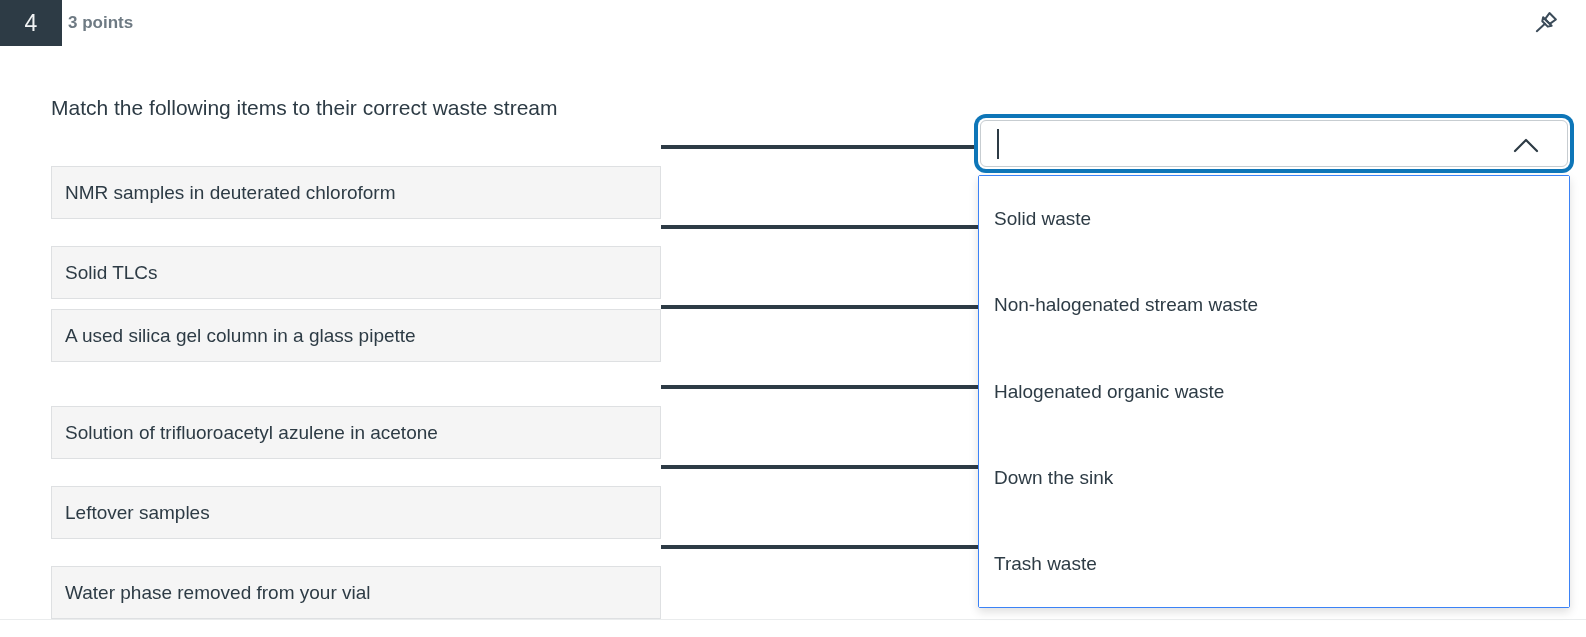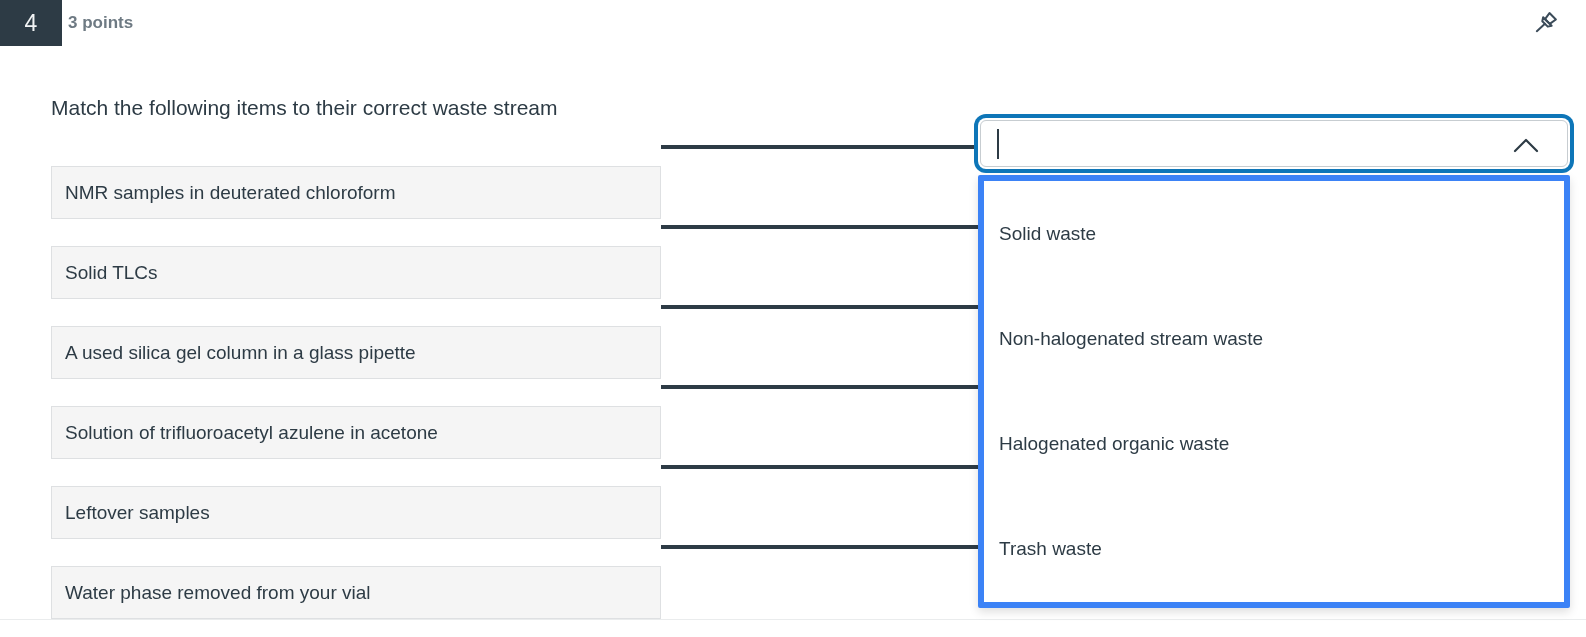--- a/index.html
+++ b/index.html
@@ -28,21 +28,21 @@
     font-size:19px;color:#2D3B45;z-index:1;margin-top:47px;
   }
   
   .connector{
     left:661px;width:330px;height:4px;background:#2D3B45;z-index:2;
   }
 
   
   .options-panel{
     left:978px;top:175px;width:592px;height:433px;
-    background:#ffffff;border:6px solid #3b82f6;box-sizing:border-box;
+    background:#ffffff;border:1px solid #3b82f6;box-sizing:border-box;
     box-shadow:0 4px 10px rgba(0,0,0,0.13);
     z-index:3;display:flex;flex-direction:column;border-radius:2px;
   }
   .option{
     flex:1;display:flex;align-items:center;padding-left:15px;
     font-size:19px;color:#2D3B45;cursor:pointer;background:#ffffff;
   }
 
   
   .combobox{
@@ -70,36 +70,37 @@
   <g transform="rotate(45 12 12)" fill="none" stroke="#3B4B59" stroke-width="1.5" stroke-linejoin="round" stroke-linecap="round">
     <path d="M9.1 3.3 L15.9 3.3 L15 8.9 L10 8.9 Z"></path>
     <path d="M8 8.9 L17 8.9 L15.4 11.4 L9.6 11.4 Z"></path>
     <line x1="12.4" y1="11.4" x2="12" y2="19.6"></line>
   </g>
 </svg>
 <div class="abs prompt">Match the following items to their correct waste stream</div>
 
 <div class="abs item" style="top:119px">NMR samples in deuterated chloroform</div>
 <div class="abs item" style="top:199px">Solid TLCs</div>
-<div class="abs item" style="top:279px">A used silica gel column in a glass pipette</div>
+<div class="abs item" style="top:262px">A used silica gel column in a glass pipette</div>
 <div class="abs item" style="top:359px">Solution of trifluoroacetyl azulene in acetone</div>
 <div class="abs item" style="top:439px">Leftover samples</div>
 <div class="abs item" style="top:519px">Water phase removed from your vial</div>
 
 <div class="abs connector" style="top:145px"></div>
 <div class="abs connector" style="top:225px"></div>
 <div class="abs connector" style="top:305px"></div>
 <div class="abs connector" style="top:385px"></div>
 <div class="abs connector" style="top:465px"></div>
 <div class="abs connector" style="top:545px"></div>
 
 <div class="abs options-panel">
   <div class="option">Solid waste</div>
   <div class="option">Non-halogenated stream waste</div>
   <div class="option">Halogenated organic waste</div>
+  <div class="option">Down the sink</div>
   <div class="option">Trash waste</div>
 </div>
 
 <div class="abs combobox">
   <div class="caret"></div>
   <svg class="chevron" viewBox="0 0 26 16">
     <polyline points="2,14 13,3 24,14" fill="none" stroke="#2D3B45" stroke-width="2.2" stroke-linecap="round" stroke-linejoin="round"></polyline>
   </svg>
 </div>
 

